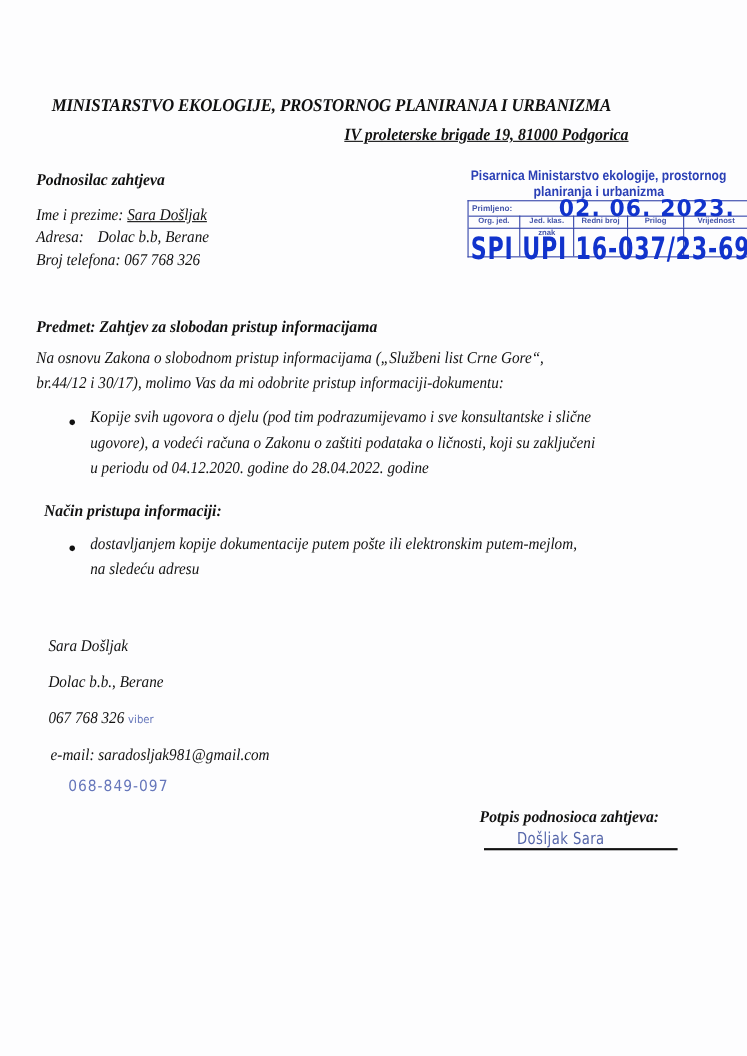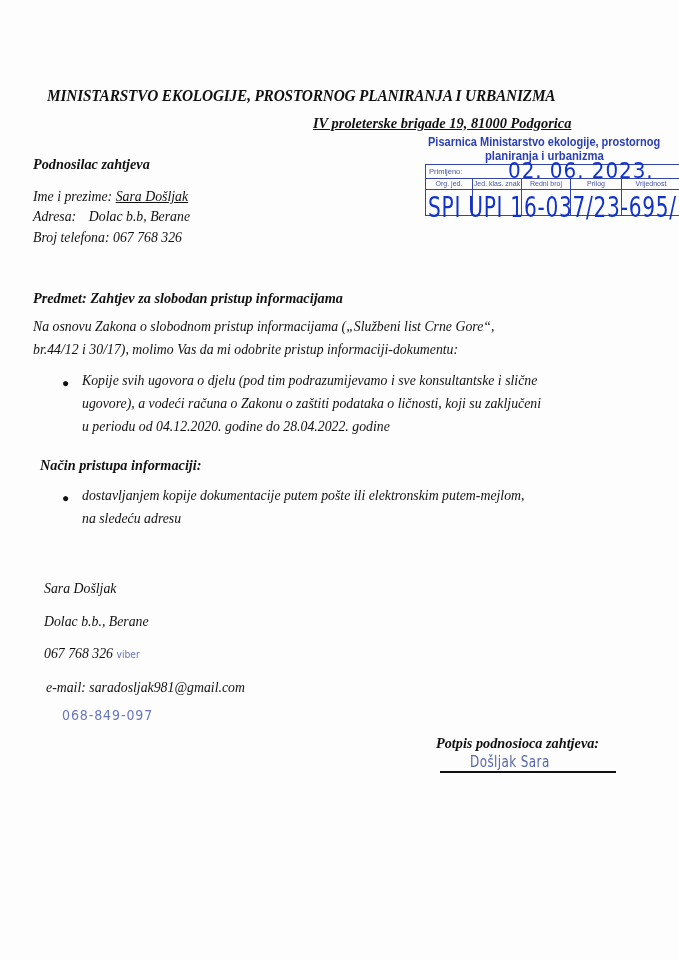--- a/index.html
+++ b/index.html
@@ -8,24 +8,24 @@
     font-family: "Liberation Serif", serif; color: #111;
   }
   .abs { position: absolute; }
   .title { left: 47px; top: 86px; font-size: 16.5px; font-weight: bold; font-style: italic; letter-spacing: -0.2px; transform: scaleX(0.93); transform-origin: left; white-space: nowrap; }
   .addr { left: 313px; top: 114px; font-size: 15.5px; font-weight: bold; font-style: italic; text-decoration: underline; transform: scaleX(0.93); transform-origin: left; white-space: nowrap; }
   .sec { font-size: 15px; font-weight: bold; font-style: italic; white-space: nowrap; transform: scaleX(0.95); transform-origin: left; }
   .line { font-size: 15px; font-style: italic; white-space: nowrap; transform: scaleX(0.92); transform-origin: left; }
   .ul { text-decoration: underline; }
   .bullet { font-size: 12px; font-style: normal; position: absolute; }
   
-  .stamp { left: 425px; top: 135px; width: 254px; height: 110px; color: #2233aa; font-family: "Liberation Sans", sans-serif; }
+  .stamp { left: 425px; top: 153px; width: 254px; height: 110px; color: #2233aa; font-family: "Liberation Sans", sans-serif; }
   .stamp-title { position: absolute; left: 3px; top: 0px; font-size: 12.5px; font-weight: bold; white-space: nowrap; color: #2a3fb5; transform: scaleX(0.88); transform-origin: left; }
   .stamp-sub { position: absolute; left: 60px; top: 14px; font-size: 12.5px; font-weight: bold; white-space: nowrap; color: #2a3fb5; transform: scaleX(0.9); transform-origin: left; }
-  .stamp-box { position: absolute; left: 0; top: 29px; width: 254px; height: 50px; border: 1px solid #3344aa; border-right: none; }
+  .stamp-box { position: absolute; left: 0; top: 29px; width: 254px; height: 50px; border: 1px solid #3344aa; border-right: none; font-weight: bold; }
   .stamp-row1 { position: absolute; left: 0; top: 0; width: 100%; height: 13px; border-bottom: 1px solid #3344aa; }
   .stamp-lbl { position: absolute; font-size: 7.5px; color: #4455aa; white-space: nowrap; }
   .stamp-date { position: absolute; left: 82px; top: -6px; font-size: 21px; color: #1133cc; font-family: "DejaVu Sans", sans-serif; letter-spacing: 1px; white-space: nowrap; transform: scaleX(0.95); transform-origin: left; }
   .stamp-row2 { position: absolute; left: 0; top: 13px; width: 100%; height: 11px; border-bottom: 1px solid #3344aa; }
   .stamp-cell { position: absolute; top: 0; height: 11px; border-right: 1px solid #3344aa; font-size: 7px; color: #4455aa; text-align: center; line-height: 11px; }
   .stamp-num { position: absolute; top: 26px; left: 2px; font-size: 28px; color: #1133cc; font-family: "DejaVu Sans", sans-serif; white-space: nowrap; letter-spacing: 1px; transform: scaleX(0.72); transform-origin: left; }
   .stamp-vline { position: absolute; top: 24px; width: 1px; height: 26px; background: #3344aa; }
   .hand { font-family: "DejaVu Sans", sans-serif; color: #6677bb; font-weight: normal; font-style: normal; }
   .sig-line { left: 440px; top: 771px; width: 176px; height: 2px; background: #111; }
   .signature { left: 470px; top: 753px; font-size: 15px; color: #5566aa; font-family: "DejaVu Sans", sans-serif; letter-spacing: 0.5px; white-space: nowrap; transform: scaleX(0.8); transform-origin: left; }

